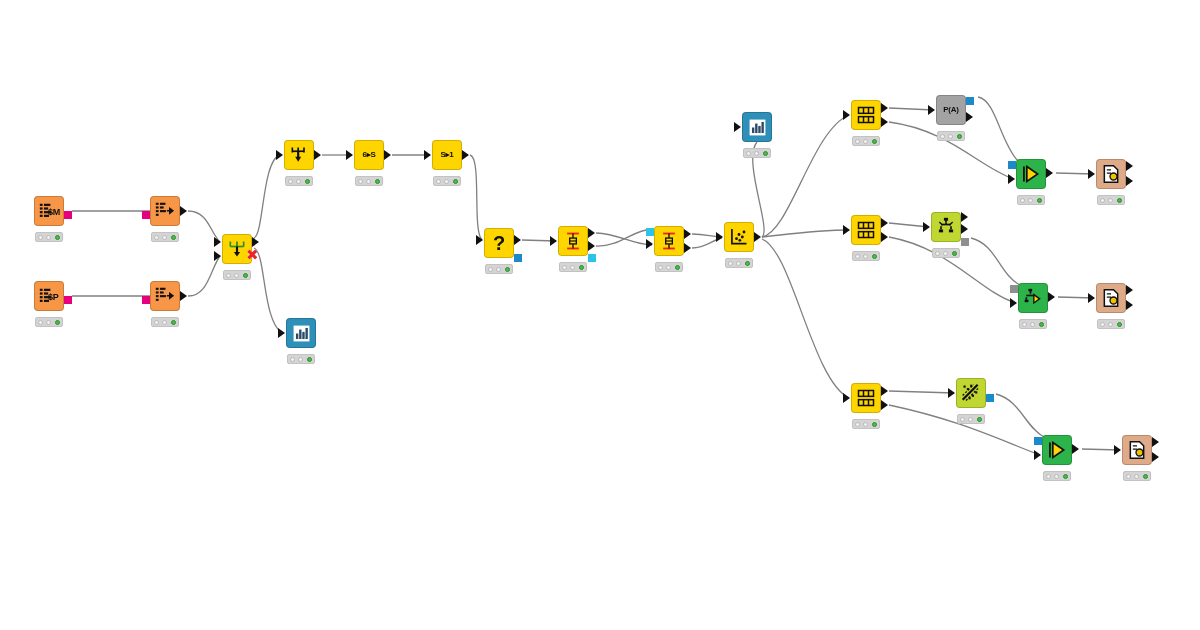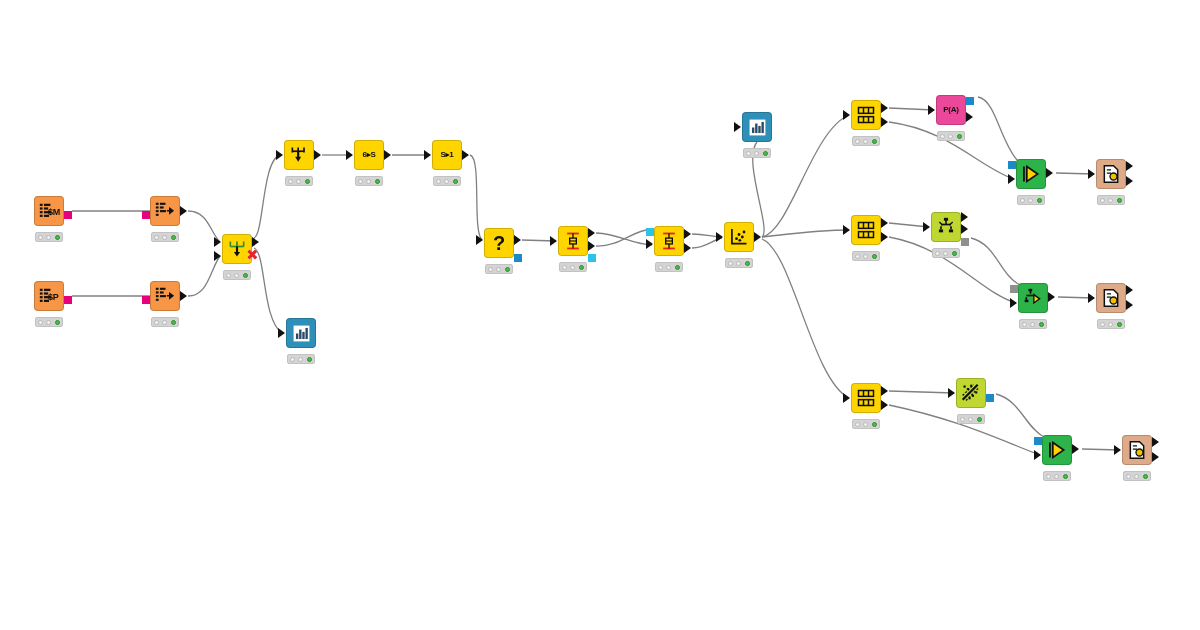--- a/index.html
+++ b/index.html
@@ -404,21 +404,21 @@
       </span>
     </div>
     <div class="tri-in" style="left: 843px; top: 110px;"></div>
     <div class="tri-out" style="left: 881px; top: 103px;"></div>
     <div class="tri-out" style="left: 881px; top: 117px;"></div>
     <div class="status" style="left: 852px; top: 136px;">
       <i></i>
       <i></i>
       <i class="green"></i>
     </div>
-    <div class="node" style="left: 936px; top: 95px; background: #ec4899;">
+    <div class="node" style="left: 936px; top: 95px; background: #a3a3a3;">
       <span class="glyph txt">P(A)</span>
     </div>
     <div class="tri-in" style="left: 928px; top: 105px;"></div>
     <div class="sq blue" style="left: 966px; top: 97px;"></div>
     <div class="tri-out" style="left: 966px; top: 112px;"></div>
     <div class="status" style="left: 937px; top: 131px;">
       <i></i>
       <i></i>
       <i class="green"></i>
     </div>

